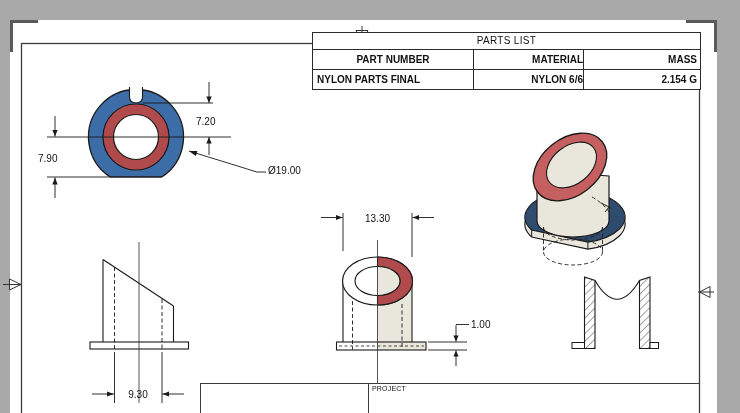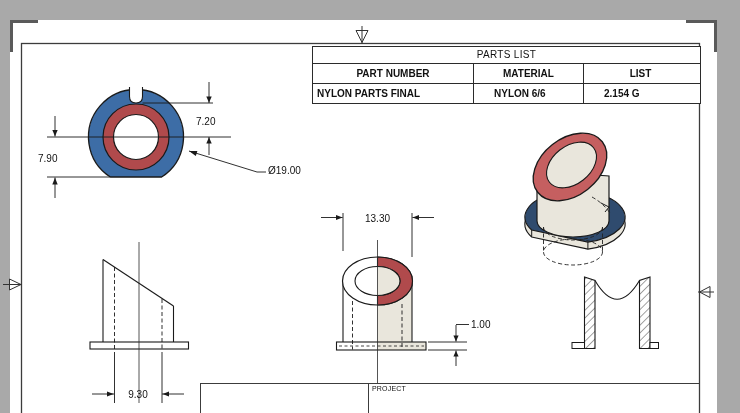--- a/index.html
+++ b/index.html
@@ -4,29 +4,29 @@
 <style>
   html,body{margin:0;padding:0;}
   body{width:740px;height:413px;overflow:hidden;background:#a9a9a9;
        font-family:"Liberation Sans",sans-serif;}
   .stage{position:relative;width:740px;height:413px;}
   .paper{position:absolute;left:10px;top:20px;width:707px;height:400px;background:#fff;}
   svg.scene{position:absolute;left:0;top:0;z-index:1;}
   svg text{font-family:"Liberation Sans",sans-serif;fill:#111;}
 
   
-  .partslist{position:absolute;left:312px;top:46px;width:387px;z-index:2;
+  .partslist{position:absolute;left:312px;top:32px;width:387px;z-index:2;
              background:#fff;border:1.5px solid #2b2b2b;font-size:10px;color:#111;}
   .pl-title{height:16px;line-height:16px;text-align:center;border-bottom:1px solid #2b2b2b;
             letter-spacing:.3px;}
   .pl-row{display:grid;grid-template-columns:160px 110px 114px;font-weight:bold;}
   .pl-head{border-bottom:1px solid #2b2b2b;}
   .pl-cell{height:19px;line-height:19px;overflow:hidden;white-space:nowrap;}
   .pl-head .pl-cell{text-align:center;}
-  .pl-cell.c2,.pl-cell.c3{border-left:1px solid #2b2b2b;}
+  .pl-cell.c2,.pl-cell.c3{border-left:1px solid #2b2b2b;text-align:right;}
   .pl-data .pl-cell{padding-left:4px;}
   .pl-data .pl-cell.c2,.pl-data .pl-cell.c3{padding-left:20px;}
 
   
   .titleblock{position:absolute;left:200px;top:383px;width:499px;height:30px;z-index:2;
               border-top:1.8px solid #3c3c3c;border-left:1.8px solid #3c3c3c;background:transparent;}
   .tb-divider{position:absolute;left:167px;top:0;bottom:0;border-left:1.2px solid #3c3c3c;}
   .tb-project{position:absolute;left:171px;top:1px;font-size:7px;color:#111;letter-spacing:.2px;}
 </style>
 </head>
@@ -180,21 +180,21 @@
       <rect x="572" y="342.5" width="12.5" height="6" fill="#fff" stroke="#1a1a1a" stroke-width="1"></rect>
       <rect x="650" y="342.5" width="8.5" height="6" fill="#fff" stroke="#1a1a1a" stroke-width="1"></rect>
     </g>
   </svg>
 
   <div class="partslist">
     <div class="pl-title">PARTS LIST</div>
     <div class="pl-row pl-head">
       <div class="pl-cell c1">PART NUMBER</div>
       <div class="pl-cell c2">MATERIAL</div>
-      <div class="pl-cell c3">LIST</div>
+      <div class="pl-cell c3">MASS</div>
     </div>
     <div class="pl-row pl-data">
       <div class="pl-cell c1">NYLON PARTS FINAL</div>
       <div class="pl-cell c2">NYLON 6/6</div>
       <div class="pl-cell c3">2.154 G</div>
     </div>
   </div>
 
   <div class="titleblock">
     <div class="tb-divider"></div>

